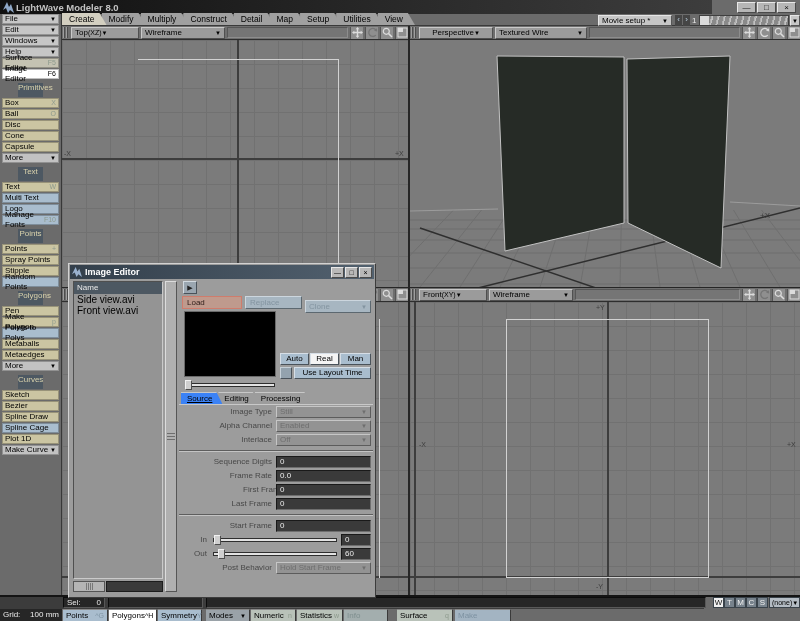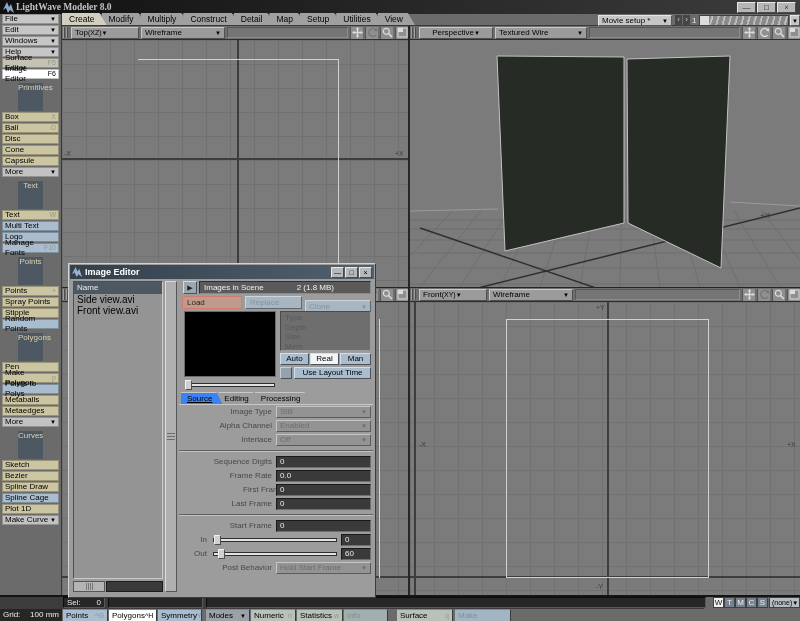--- a/index.html
+++ b/index.html
@@ -1,35 +1,35 @@
 <!DOCTYPE html>
 <html><head>
 <meta charset="utf-8">
 <style>
 * { box-sizing: border-box; margin: 0; padding: 0; }
 html,body { width: 800px; height: 621px; overflow: hidden; }
 body { position: relative; background:#6b6b6b; font-family:"Liberation Sans", sans-serif; color:#000; }
 .a { position:absolute; }
 
-.titlebar { left:0; top:0; width:800px; height:14px; background:linear-gradient(to right,#101010,#3d3d3d); display:flex; align-items:center;font-family:Liberation Serif, serif; }
+.titlebar { left:0; top:0; width:712px; height:14px; background:linear-gradient(to right,#101010,#3d3d3d); display:flex; align-items:center; }
 .titlebar .t { color:#c2c2c2; font-size:9.5px; font-weight:bold; margin-left:4px; }
 .winbtn { width:19px; height:11px; background:#b6b6b6; border:1px solid; border-color:#e8e8e8 #4a4a4a #4a4a4a #e8e8e8; font-size:8px; line-height:9px; text-align:center; color:#111; }
 
 .menubar { left:62px; top:14px; width:738px; height:12px; background:#6b6b6b; border-bottom:1px solid #3a3a3a; display:flex; align-items:flex-end; }
 .tab { position:relative; height:12px; line-height:12px; font-size:8.5px; padding:0 12px 0 7px; background:#a0a0a0; color:#000;
   clip-path:polygon(0 0, calc(100% - 7px) 0, 100% 100%, 0 100%); margin-right:-5px; z-index:1; }
 .tab.active { background:#d3cfc0; z-index:3; }
 .ddsm { background:#c6c6c6; border:1px solid; border-color:#e6e6e6 #555 #555 #e6e6e6; font-size:8px; display:flex; align-items:center; justify-content:space-between; padding:0 3px; color:#000; }
 .caret { font-size:6px; line-height:1; }
 .stripes { background:repeating-linear-gradient(105deg,#c2c2c2 0 1px,#8a8a8a 1px 5px,#b0b0b0 5px 6px),#9a9a9a; border:1px solid #404040; }
 
 .sb { left:0; top:14px; width:62px; height:581px; background:#6b6b6b; border-right:1px solid #383838; padding:0 2px; }
 .sbtn { height:10px; margin-bottom:1px; font-size:8px; line-height:10px; display:flex; justify-content:space-between; align-items:center; padding:0 2px; color:#000; border:1px solid rgba(0,0,0,.25); }
 .m { background:#c6c6c6; } .tan { background:#cbc5a2; } .blu { background:#a9bdce; } .wht { background:#ffffff; } .lgr { background:#c2c2c2; }
-.sbhdr { height:28px; margin:4px 16px 1px; background:#4d5862; color:#d9d2ac; text-align:center; font-size:8px; line-height:10px; }
+.sbhdr { height:14px; margin:4px 16px 1px; background:#4d5862; color:#d9d2ac; text-align:center; font-size:8px; line-height:10px; }
 .sc { color:#8d9a8d; font-size:7px; }
 
 .grid { background-color:#7b7b7b;
   background-image:repeating-linear-gradient(to right,#717171 0,#717171 1px,transparent 1px,transparent 24px),
                    repeating-linear-gradient(to bottom,#717171 0,#717171 1px,transparent 1px,transparent 24px); }
 .vph { background:#6e6e6e; border-bottom:1px solid #2e2e2e; display:flex; align-items:center; gap:2px; padding-left:1px; }
 .handle { width:6px; height:11px; background:repeating-linear-gradient(to right,#9e9e9e 0 1px,#4c4c4c 1px 2px,#6e6e6e 2px 3px); }
 .vdd { height:12px; background:#9b9b9b; border:1px solid; border-color:#c9c9c9 #4f4f4f #4f4f4f #c9c9c9; font-size:8px; line-height:10px; display:flex; align-items:center; gap:0; padding:0 3px; color:#000; }
 .vbar { flex:1; height:11px; background:#757575; border:1px solid; border-color:#565656 #8d8d8d #8d8d8d #565656; }
 .vicon { width:13px; height:12px; background:#8f8f8f; border-left:1px solid #555; display:flex; align-items:center; justify-content:center; }
@@ -441,39 +441,29 @@
     <div style="width:1px;height:7px;background:#777"></div>
   </div>
   <div class="a" style="left:37px;top:317px;width:57px;height:11px;background:#3a3a3a;border:1px solid #1c1c1c"></div>
   <div class="a" style="left:96px;top:17px;width:12px;height:311px;background:#b0b0b0;border:1px solid;border-color:#dcdcdc #565656 #565656 #dcdcdc;display:flex;flex-direction:column;gap:2px;align-items:center;justify-content:center">
     <div style="width:8px;height:1px;background:#6e6e6e"></div>
     <div style="width:8px;height:1px;background:#6e6e6e"></div>
     <div style="width:8px;height:1px;background:#6e6e6e"></div>
   </div>
 
   <div class="a" style="left:114px;top:17px;width:14px;height:13px;background:#9aa6b0;border:1px solid;border-color:#d2dae0 #49525a #49525a #d2dae0;font-size:7px;line-height:11px;text-align:center;color:#222">▶</div>
-  <div class="a" style="left:130px;top:17px;width:172px;height:13px;background:#5a5a5a;border:1px solid;border-color:#2e2e2e #8a8a8a #8a8a8a #2e2e2e;display:flex;justify-content:space-between;align-items:center;padding:0 36px 0 4px;color:#f0f0f0;font-size:8px">
-    <span>Images in Scene</span>
-    <span>2 (1.8 MB)</span>
-  </div>
 
   <div class="a" style="left:113px;top:32px;width:60px;height:13px;background:#bf9a8d;border:1px solid #cf7c6c;color:#2e1c18;font-size:8px;line-height:11px;padding-left:4px">Load</div>
   <div class="a" style="left:176px;top:32px;width:57px;height:13px;background:#a7b6c1;border:1px solid;border-color:#ccd6de #5c6870 #5c6870 #ccd6de;color:#8394a0;font-size:8px;line-height:11px;padding-left:4px">Replace</div>
   <div class="a" style="left:236px;top:36px;width:66px;height:13px;background:#a7b6c1;border:1px solid;border-color:#ccd6de #5c6870 #5c6870 #ccd6de;color:#8394a0;font-size:8px;line-height:11px;padding:0 3px;display:flex;justify-content:space-between;align-items:center">
     <span>Clone</span>
       <span class="caret">▼</span>
   </div>
 
   <div class="a" style="left:115px;top:47px;width:92px;height:66px;background:#000;border:1px solid #6a6a6a"></div>
-  <div class="a" style="left:211px;top:47px;width:91px;height:40px;background:#6e6e6e;border:1px solid;border-color:#4a4a4a #9a9a9a #9a9a9a #4a4a4a;padding:1px 0 0 4px">
-    <div style="font-size:8px;line-height:9.5px;color:#585858">Type</div>
-    <div style="font-size:8px;line-height:9.5px;color:#585858">Depth</div>
-    <div style="font-size:8px;line-height:9.5px;color:#585858">Size</div>
-    <div style="font-size:8px;line-height:9.5px;color:#585858">Mem</div>
-  </div>
 
   <div class="a seg blu" style="left:211px;top:89px;width:29px;height:12px">Auto</div>
   <div class="a seg" style="left:241px;top:89px;width:29px;height:12px;background:#f4f4f4">Real</div>
   <div class="a seg blu" style="left:271px;top:89px;width:31px;height:12px">Man</div>
 
   <div class="a" style="left:211px;top:103px;width:12px;height:12px;background:#93a2ae;border:1px solid;border-color:#c6d0d8 #49525a #49525a #c6d0d8"></div>
   <div class="a seg blu" style="left:225px;top:103px;width:77px;height:12px">Use Layout Time</div>
 
   <div class="track" style="left:116px;top:119px;width:90px"></div>
   <div class="thumb" style="left:116px;top:116px"></div>

